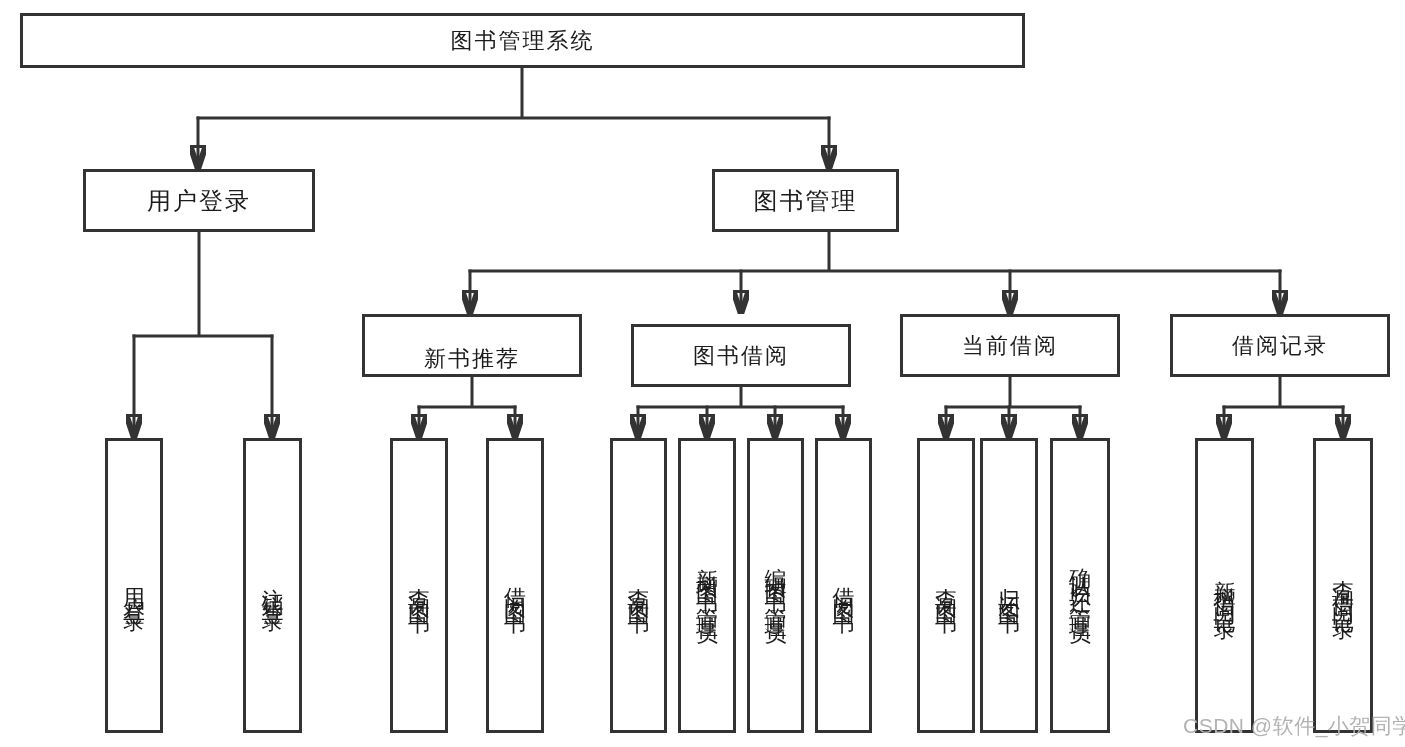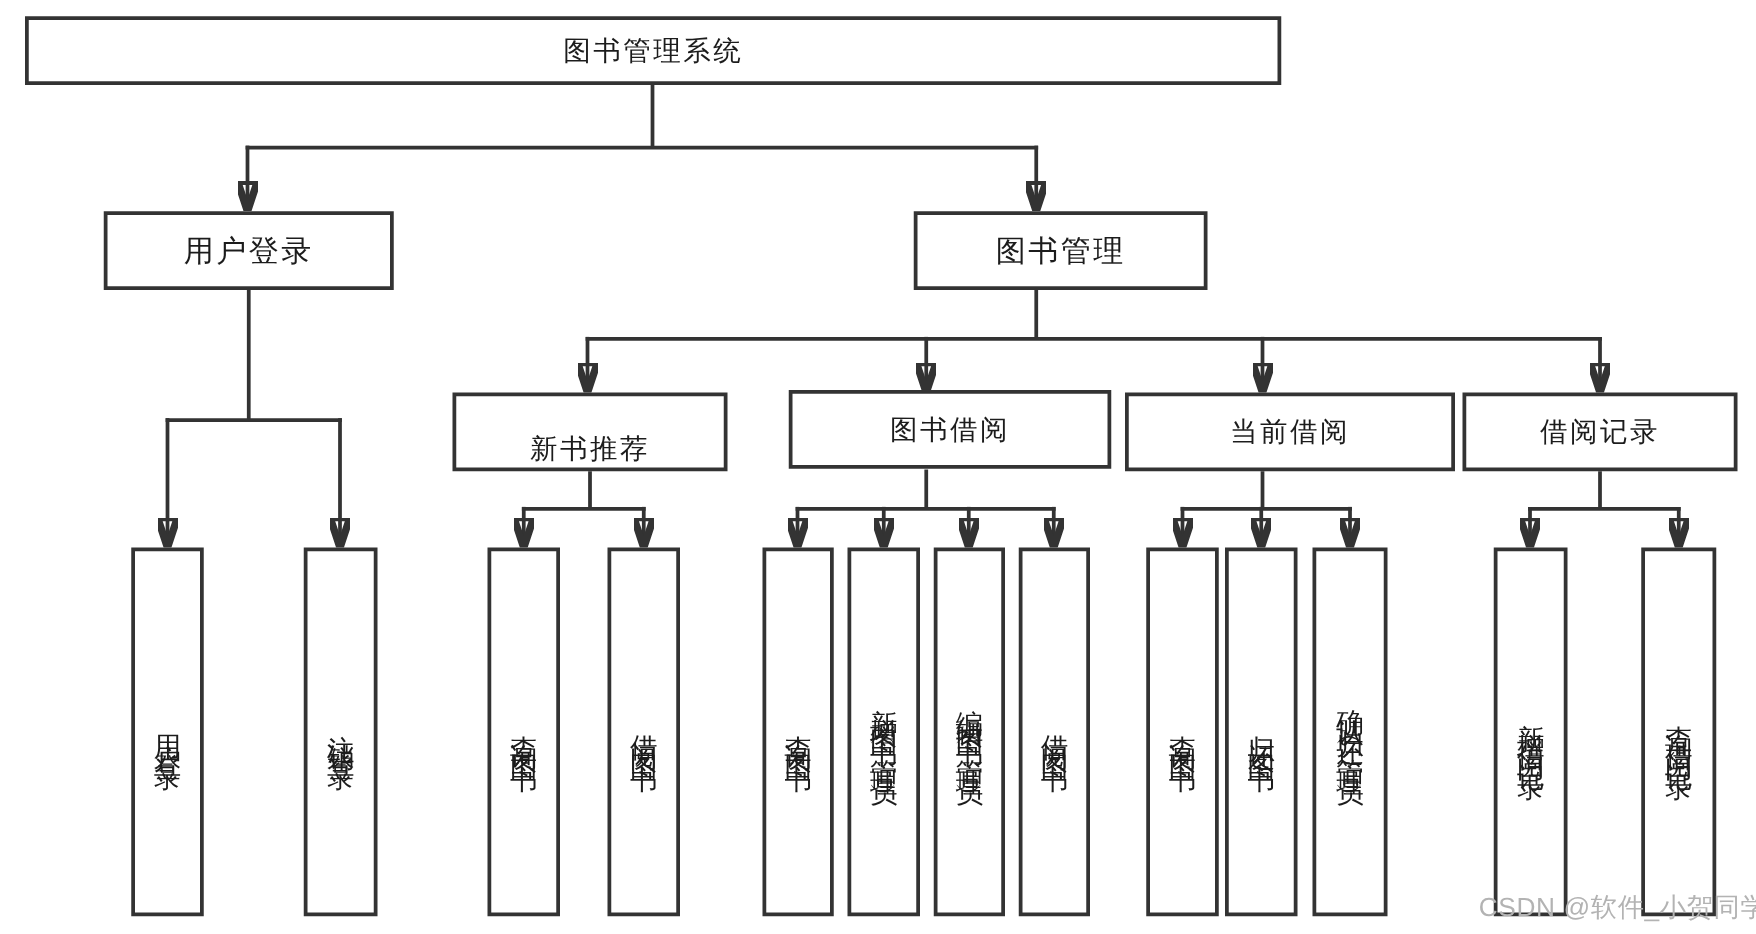--- a/index.html
+++ b/index.html
@@ -114,31 +114,31 @@
     <path d="M1343,407 V432" marker-end="url(#arrow)"></path>
   </svg>
 
   <div class="node h" style="left:20px; top:13px; width:1005px; height:55px;">
     <span>图书管理系统</span>
   </div>
 
   <div class="node h lvl2" style="left:83px; top:169px; width:232px; height:63px;">
     <span>用户登录</span>
   </div>
-  <div class="node h lvl2" style="left:731px; top:169px; width:235px; height:63px;">
+  <div class="node h lvl2" style="left:712px; top:169px; width:187px; height:63px;">
     <span>图书管理</span>
   </div>
 
   <div class="node h" style="left:362px; top:314px; width:220px; height:63px;align-items:flex-end;">
     <span>新书推荐</span>
   </div>
-  <div class="node h" style="left:631px; top:312px; width:258px; height:63px;">
+  <div class="node h" style="left:631px; top:324px; width:220px; height:63px;">
     <span>图书借阅</span>
   </div>
-  <div class="node h" style="left:900px; top:314px; width:264px; height:63px;">
+  <div class="node h" style="left:900px; top:314px; width:220px; height:63px;">
     <span>当前借阅</span>
   </div>
   <div class="node h" style="left:1170px; top:314px; width:220px; height:63px;">
     <span>借阅记录</span>
   </div>
 
   <div class="node leaf" style="left:105px; top:438px; width:58px; height:295px;">
     <span>用户登录</span>
   </div>
   <div class="node leaf" style="left:243px; top:438px; width:59px; height:295px;">

